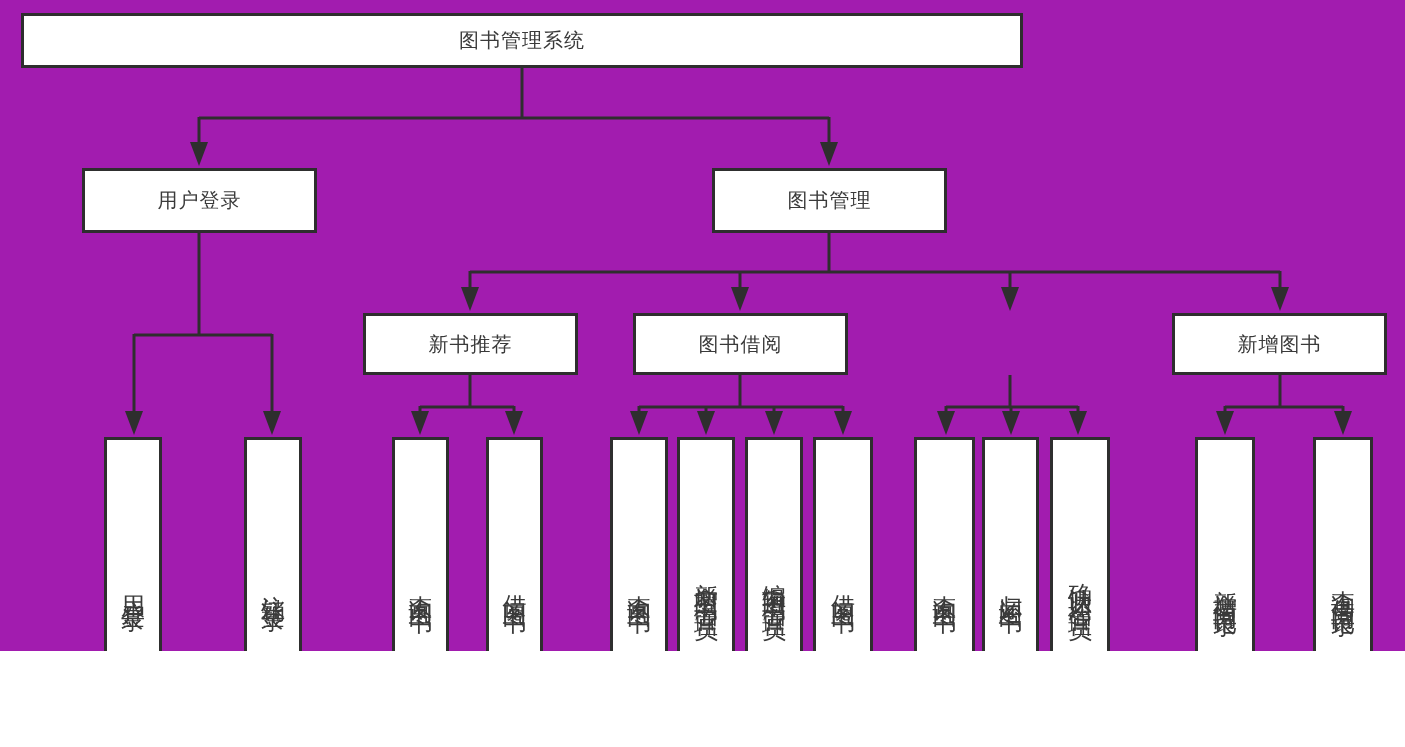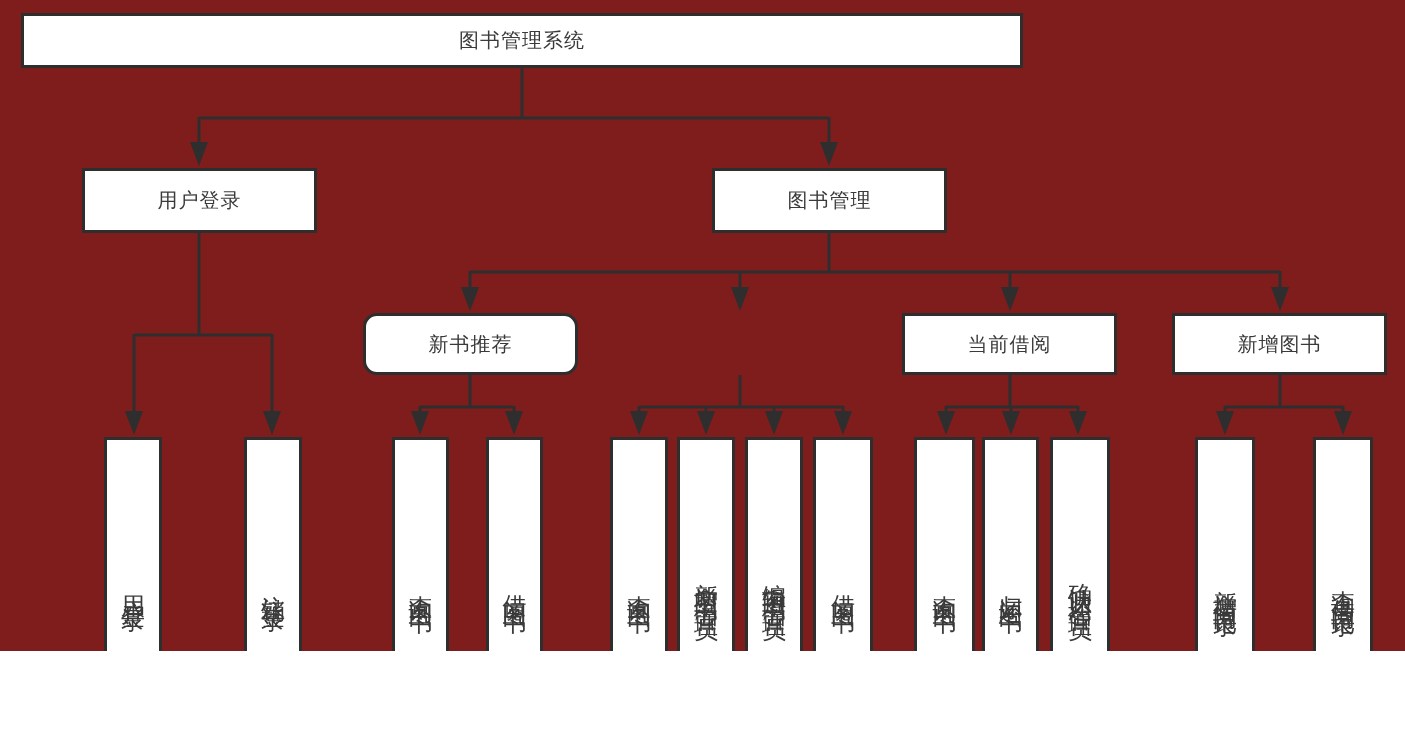--- a/index.html
+++ b/index.html
@@ -3,21 +3,21 @@
 <meta charset="utf-8">
 <style>
   * { margin: 0; padding: 0; box-sizing: border-box; }
   html, body { background: #ffffff; }
   body { font-family: "Liberation Sans", "DejaVu Sans", sans-serif; }
 
   .stage {
     position: relative;
     width: 1405px;
     height: 651px;
-    background: #7f1d1d;
+    background: #a21caf;
     overflow: hidden;
   }
 
   .wires {
     position: absolute;
     left: 0; top: 0;
     width: 1405px; height: 747px;
     pointer-events: none;
   }
 
@@ -32,21 +32,21 @@
     font-size: 20px;
     letter-spacing: 1px;
     white-space: nowrap;
   }
 
   .n-root  { left: 21px;  top: 13px;  width: 1002px; height: 55px; }
   .n-login { left: 82px;  top: 168px; width: 235px;  height: 65px; }
   .n-mgmt  { left: 712px; top: 168px; width: 235px;  height: 65px; font-family: Liberation Serif, serif; }
 
   .n-l3    { top: 313px; height: 62px; width: 215px; }
-  .n-l3-recommend { left: 363px; border-radius: 14px; }
+  .n-l3-recommend { left: 363px; }
   .n-l3-borrow    { left: 633px; }
   .n-l3-current   { left: 902px; }
   .n-l3-records   { left: 1172px; }
 
   .leaf { top: 437px; height: 298px; }
   .leaf .vtext {
     writing-mode: vertical-rl;
     text-orientation: mixed;
     font-size: 24px;
     letter-spacing: 5px;
@@ -157,22 +157,22 @@
   <div class="node n-login">
     <span>用户登录</span>
   </div>
   <div class="node n-mgmt">
     <span>图书管理</span>
   </div>
 
   <div class="node n-l3 n-l3-recommend">
     <span>新书推荐</span>
   </div>
-  <div class="node n-l3 n-l3-current">
-    <span>当前借阅</span>
+  <div class="node n-l3 n-l3-borrow">
+    <span>图书借阅</span>
   </div>
   <div class="node n-l3 n-l3-records">
     <span>新增图书</span>
   </div>
 
   <div class="node leaf leaf-1a">
     <span class="vtext">用户登录</span>
   </div>
   <div class="node leaf leaf-1b">
     <span class="vtext">注销登录</span>

